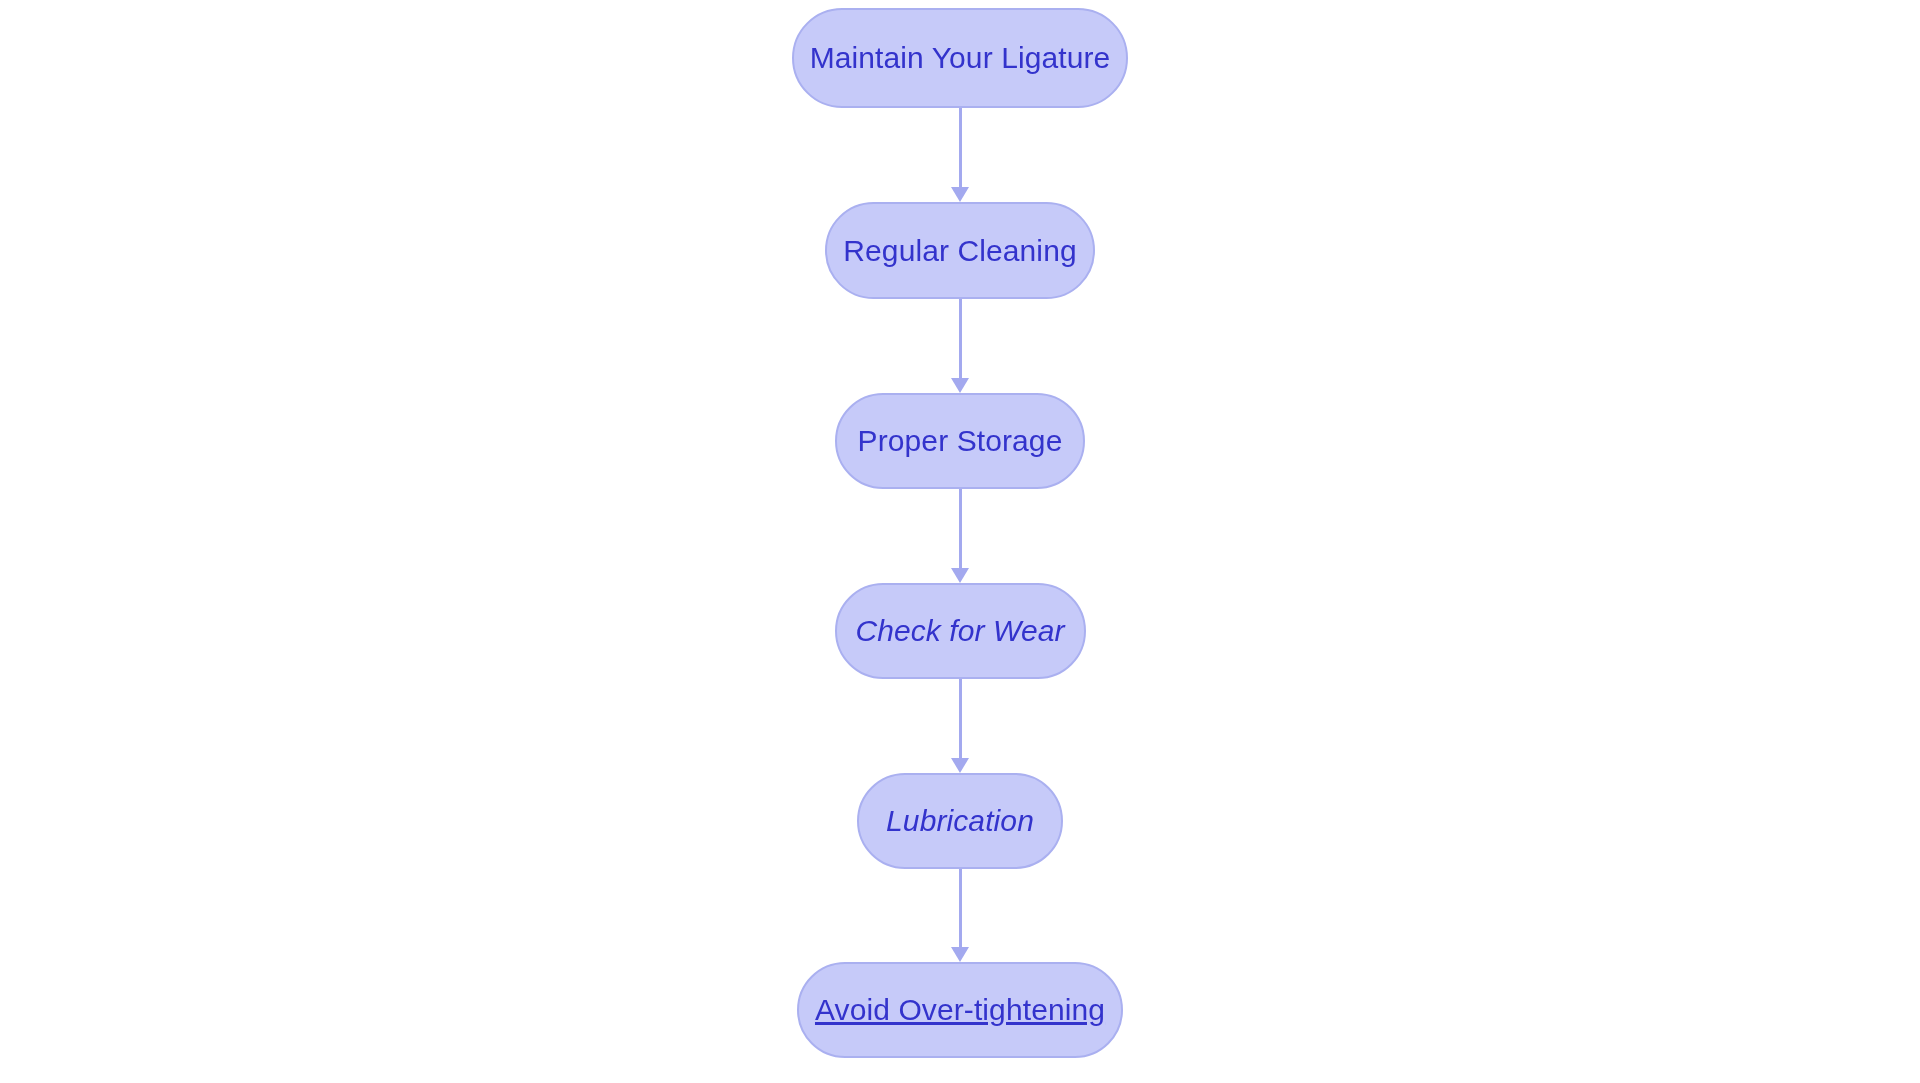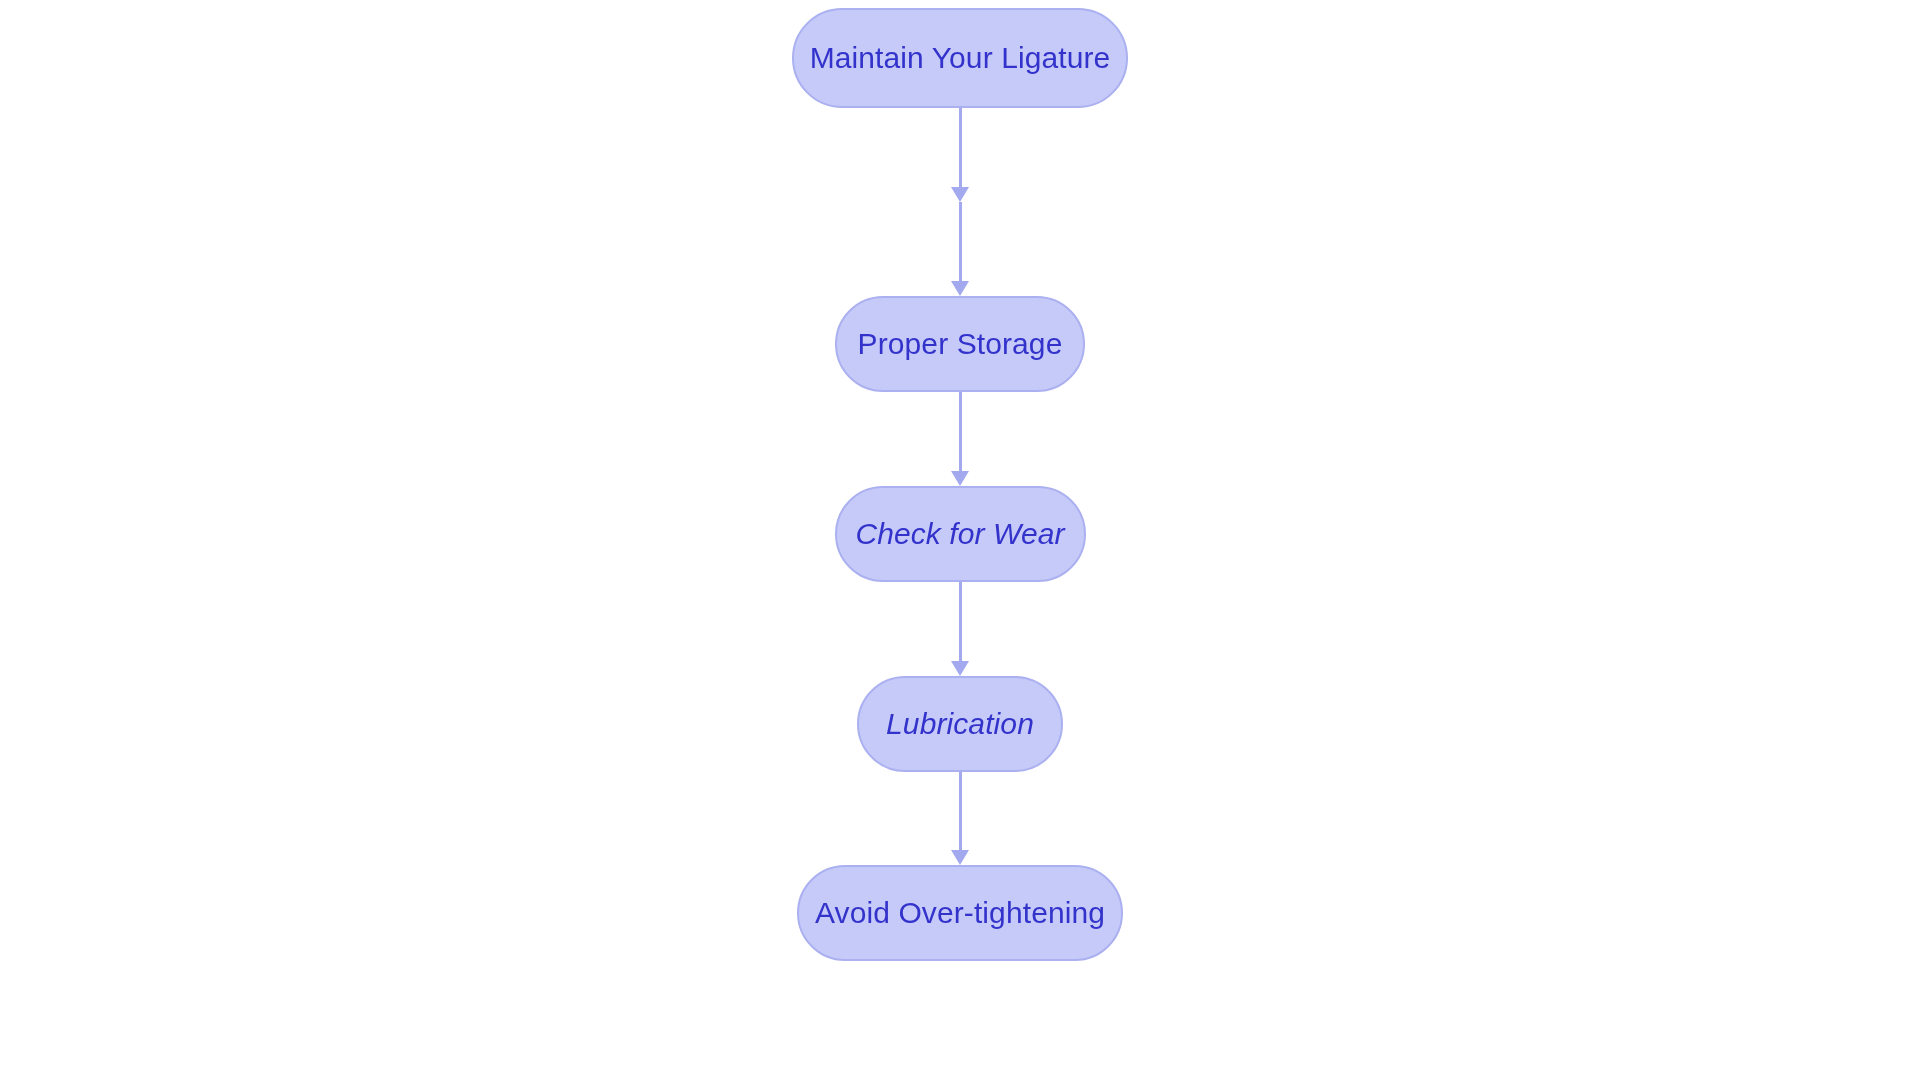--- a/index.html
+++ b/index.html
@@ -56,21 +56,21 @@
     display: block;
     pointer-events: none;
   }
 
   
   .node-1 { width: 336px; height: 100px; }
   .node-2 { width: 270px; height: 97px; }
   .node-3 { width: 250px; height: 96px; }
   .node-4 { width: 251px; height: 96px; font-style: italic; }
   .node-5 { width: 206px; height: 96px; font-style: italic; }
-  .node-6 { width: 326px; height: 96px; }
+  .node-6 { width: 326px; height: 96px; text-decoration: underline; }
 
   .connector {
     position: relative;
     width: 20px;
     display: flex;
     flex-direction: column;
     align-items: center;
     justify-content: flex-start;
   }
   .connector-line {
@@ -105,20 +105,23 @@
 
     <div class="node node-1">
       <span class="node-label">Maintain Your Ligature</span>
     </div>
 
     <div class="connector gap-1">
       <div class="connector-line"></div>
       <div class="connector-arrow"></div>
     </div>
 
+    <div class="node node-2">
+      <span class="node-label">Regular Cleaning</span>
+    </div>
 
     <div class="connector gap-2">
       <div class="connector-line"></div>
       <div class="connector-arrow"></div>
     </div>
 
     <div class="node node-3">
       <span class="node-label">Proper Storage</span>
     </div>
 

